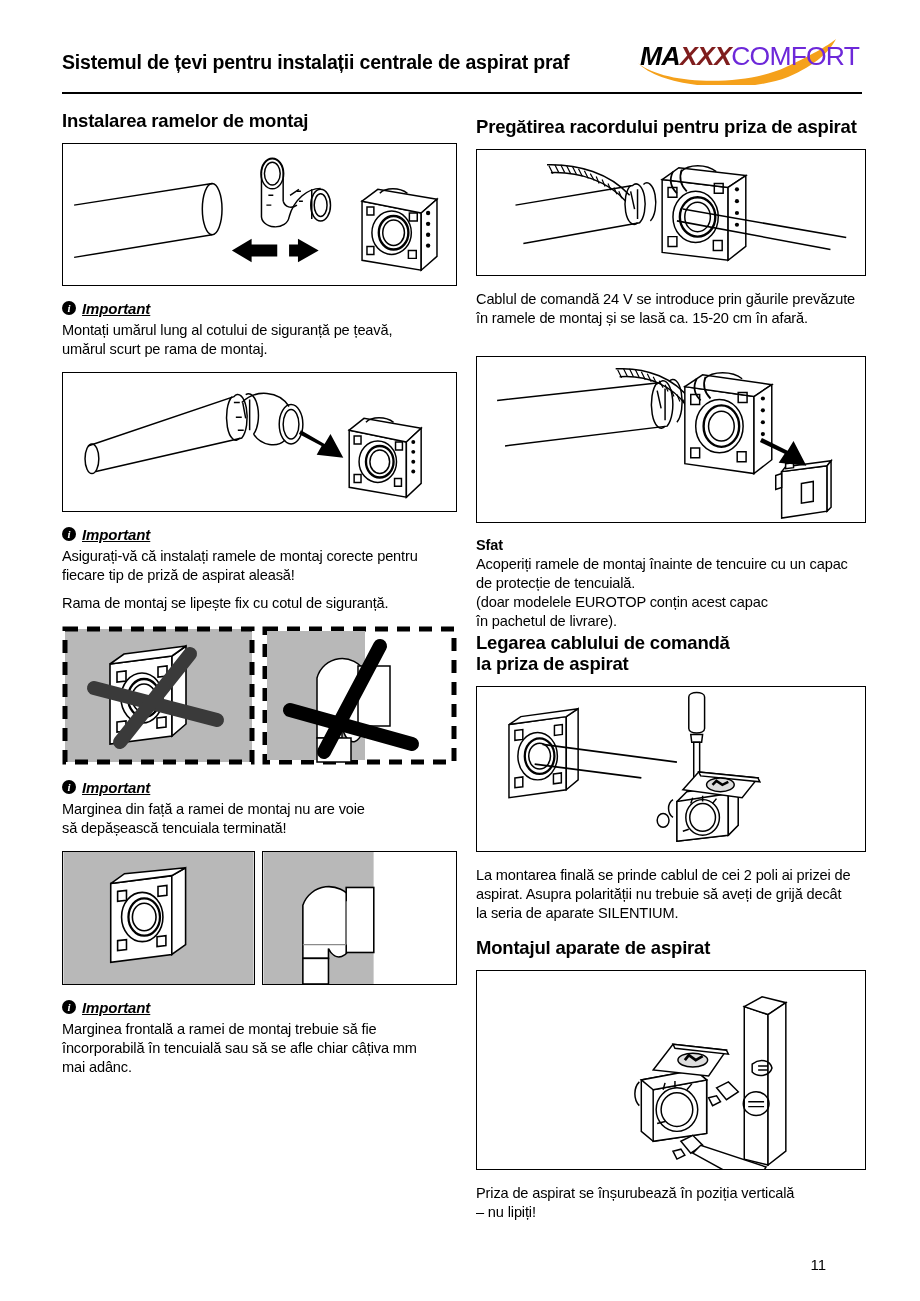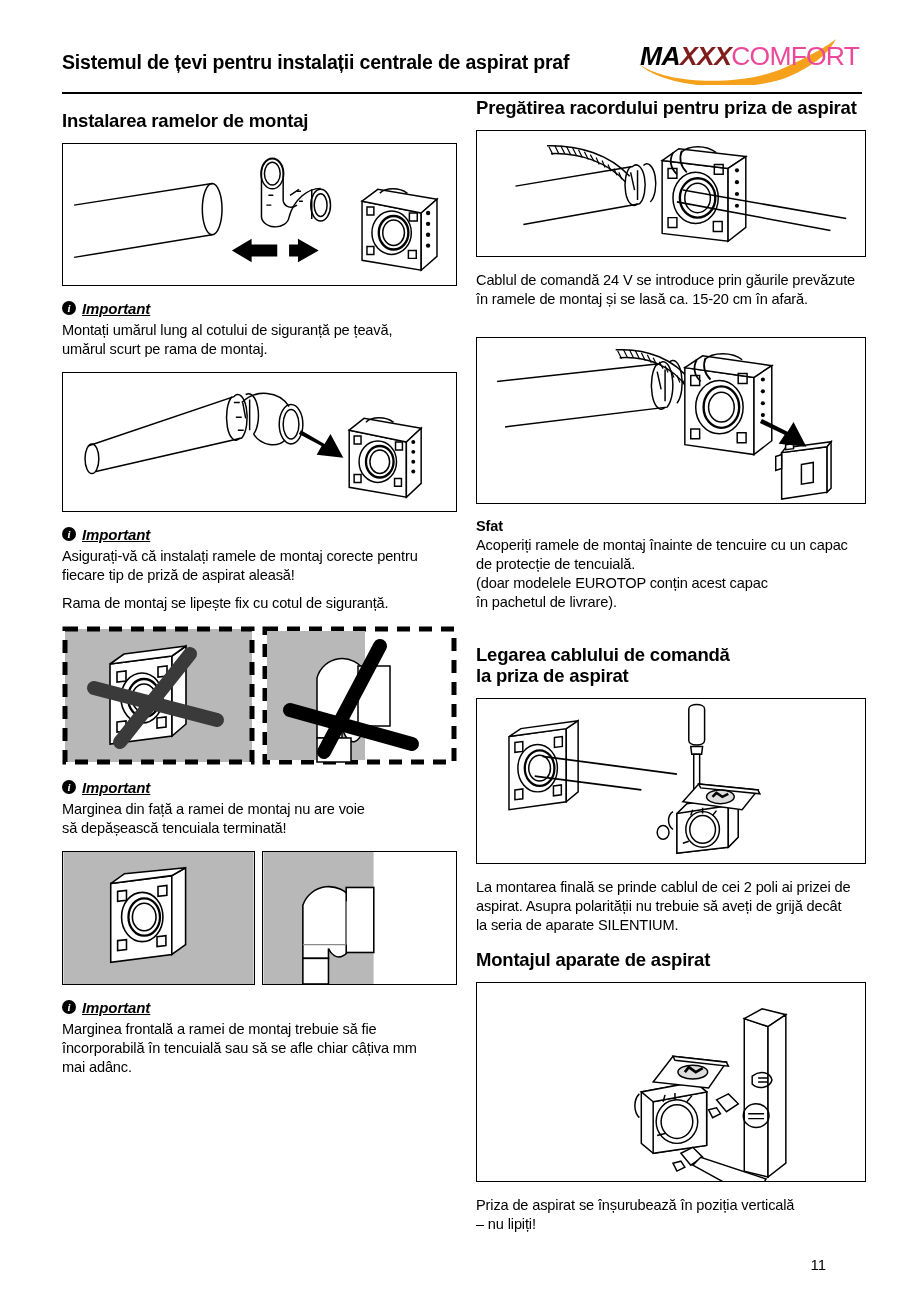--- a/index.html
+++ b/index.html
@@ -21,31 +21,31 @@
     font-size: 19.5px; font-weight: bold; letter-spacing: -0.2px;
     white-space: nowrap;
   }
   .logo { position: relative; width: 228px; height: 46px; }
   .logo-text {
     position: absolute; left: 6px; top: 2px;
     font-size: 26.5px; letter-spacing: -0.6px; white-space: nowrap;
   }
   .logo-ma { font-weight: bold; color: #000; font-style: italic; }
   .logo-xxx { font-weight: bold; color: #7f1d1d; font-style: italic; }
-  .logo-comfort { font-weight: normal; color: #ec4899; letter-spacing: -0.8px; }
+  .logo-comfort { font-weight: normal; color: #6d28d9; letter-spacing: -0.8px; }
   .logo-swoosh { position: absolute; left: 0; top: 0; width: 228px; height: 46px; }
 
   .hrule {
     position: absolute; left: 62px; top: 92px; width: 800px;
     border-top: 2.4px solid #000;
   }
 
   
   .col-left  { position: absolute; left: 62px;  top: 110px; width: 395px; }
-  .col-right { position: absolute; left: 476px; top: 97px; width: 390px; }
+  .col-right { position: absolute; left: 476px; top: 116px; width: 390px; }
 
   h2.sec {
     font-size: 18.5px; font-weight: bold; line-height: 1.18;
     letter-spacing: -0.2px; margin-bottom: 11px;
   }
 
   .figure {
     border: 1.6px solid #000; background: #fff;
     position: relative; overflow: hidden; margin-bottom: 14px;
   }
@@ -374,21 +374,21 @@
             <circle cx="287" cy="54" r="2.1"></circle>
           <circle cx="287" cy="66" r="2.1"></circle>
             <circle cx="287" cy="78" r="2.1"></circle>
         </g>
         <g fill="#000">
           <path d="M286 82 L312 95 L318 85 L331 110 L303 107 L309 98 L284 86 Z"></path>
         </g>
       </svg>
     </div>
 
-    <div class="note" style="margin-bottom:32px">
+    <div class="note" style="margin-bottom:1px">
       <div class="tip-label" style="margin-bottom:2px">Sfat</div>
       <p class="body">Acoperiți ramele de montaj înainte de tencuire cu un capac
 de protecție de tencuială.
 (doar modelele EUROTOP conțin acest capac
 în pachetul de livrare).</p>
     </div>
 
     <h2 class="sec" style="white-space:pre-line">Legarea cablului de comandă
 la priza de aspirat</h2>
 

